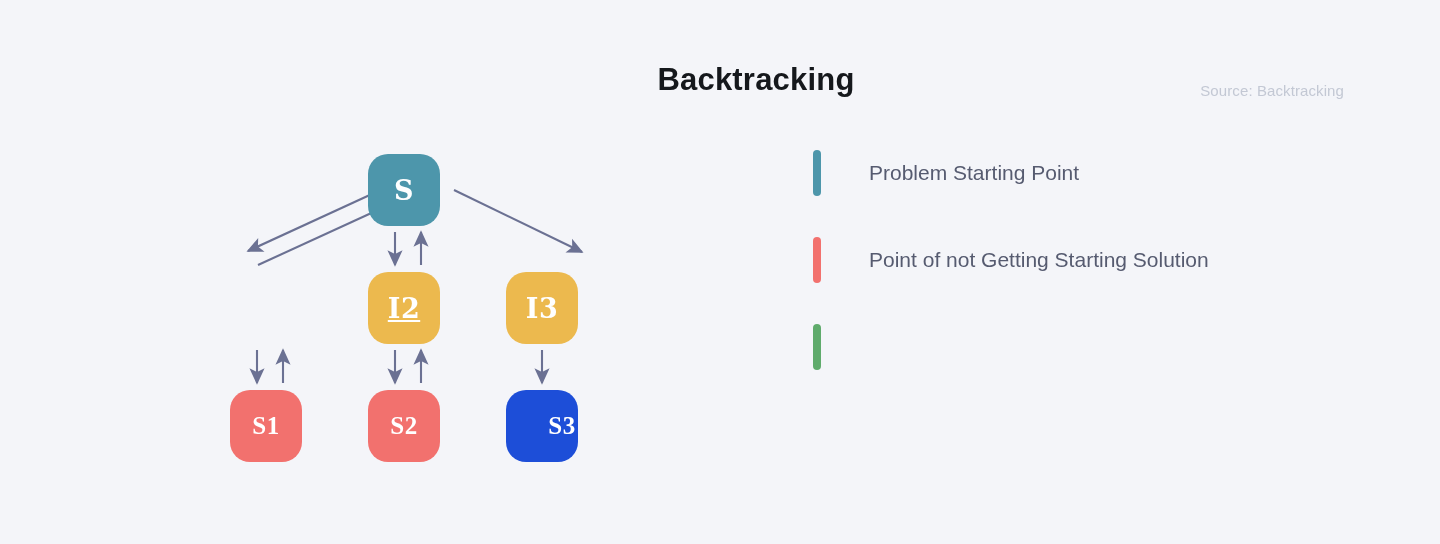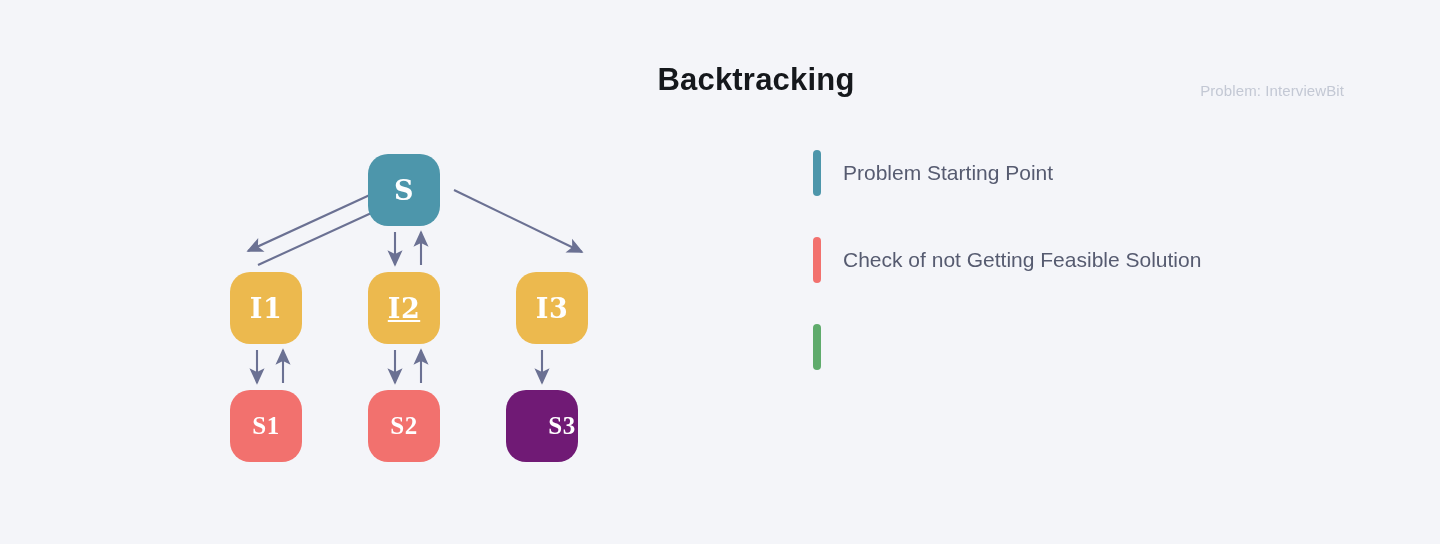--- a/index.html
+++ b/index.html
@@ -77,39 +77,40 @@
     position: absolute;
     left: 813px;
     top: 150px;
     width: 560px;
   }
   .legend-item {
     display: flex;
     align-items: center;
     height: 46px;
     margin-bottom: 41px;
+    gap: 26px;
   }
   .legend-swatch {
     width: 8px;
     height: 46px;
     border-radius: 5px;
     flex: none;
   }
   .legend-label {
     margin-left: 22px;
     font-size: 21px;
     color: #565b70;
     white-space: nowrap;
   }
 </style>
 </head>
 <body>
 
 <div id="page-title">Backtracking</div>
-<div id="source-label">Problem: InterviewBit</div>
+<div id="source-label">Source: Backtracking</div>
 
 <div id="diagram">
 
   <svg id="arrow-layer" viewBox="0 0 430 360">
     <defs>
       <marker id="ah" markerWidth="9" markerHeight="9" refX="7.6" refY="4.5" orient="auto" markerUnits="strokeWidth">
         <path d="M0.6,0.9 L8.4,4.5 L0.6,8.1 L2.4,4.5 Z" fill="#6b7193"></path>
       </marker>
     </defs>
     <g stroke="#6b7193" stroke-width="2.1" fill="none" marker-end="url(#ah)">
@@ -127,33 +128,32 @@
       <line x1="83" y1="253" x2="83" y2="220"></line>
 
       <line x1="195" y1="220" x2="195" y2="253"></line>
       <line x1="221" y1="253" x2="221" y2="220"></line>
 
       <line x1="342" y1="220" x2="342" y2="253"></line>
     </g>
   </svg>
 
   <div class="node" style="left:168px; top:24px;  background:#4d96ab;">S</div>
-  <div class="node" style="left:30px;  top:142px; background:#ecb94e;">I1</div>
   <div class="node" style="left:168px; top:142px; background:#ecb94e;text-decoration:underline;">I2</div>
-  <div class="node" style="left:316px; top:142px; background:#ecb94e;">I3</div>
+  <div class="node" style="left:306px; top:142px; background:#ecb94e;">I3</div>
   <div class="node round-sans" style="left:30px;  top:260px; background:#f2716e;">S1</div>
   <div class="node round-sans" style="left:168px; top:260px; background:#f2716e;text-align:center;">S2</div>
-  <div class="node round-sans" style="left:306px; top:260px; background:#701a75;padding-left:40px;">S3</div>
+  <div class="node round-sans" style="left:306px; top:260px; background:#1d4ed8;padding-left:40px;">S3</div>
 </div>
 
 <div id="legend">
   <div class="legend-item">
     <span class="legend-swatch" style="background:#4d96ab;"></span>
     <span class="legend-label">Problem Starting Point</span>
   </div>
   <div class="legend-item">
     <span class="legend-swatch" style="background:#f2716e;"></span>
-    <span class="legend-label">Check of not Getting Feasible Solution</span>
+    <span class="legend-label">Point of not Getting Starting Solution</span>
   </div>
   <div class="legend-item">
     <span class="legend-swatch" style="background:#5fab6c;"></span>
   </div>
 </div>
 
 </body></html>

